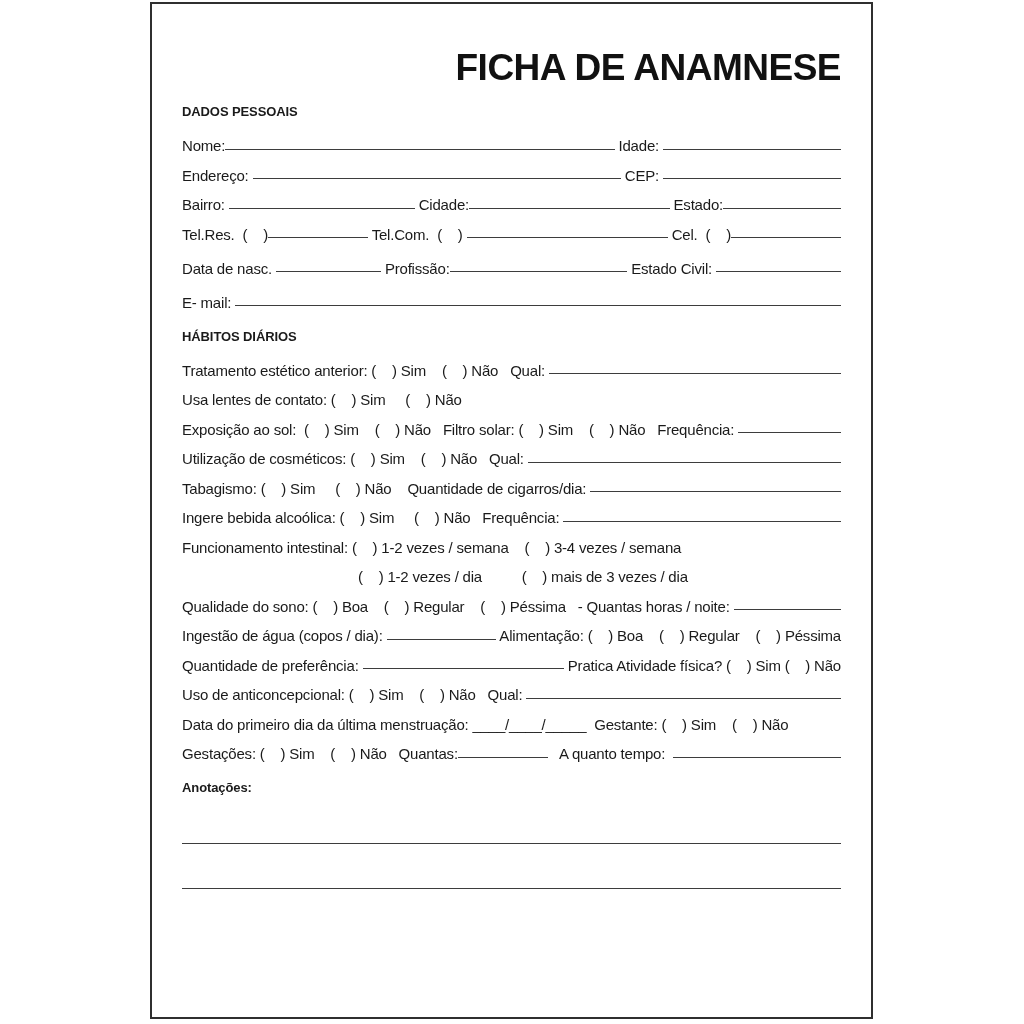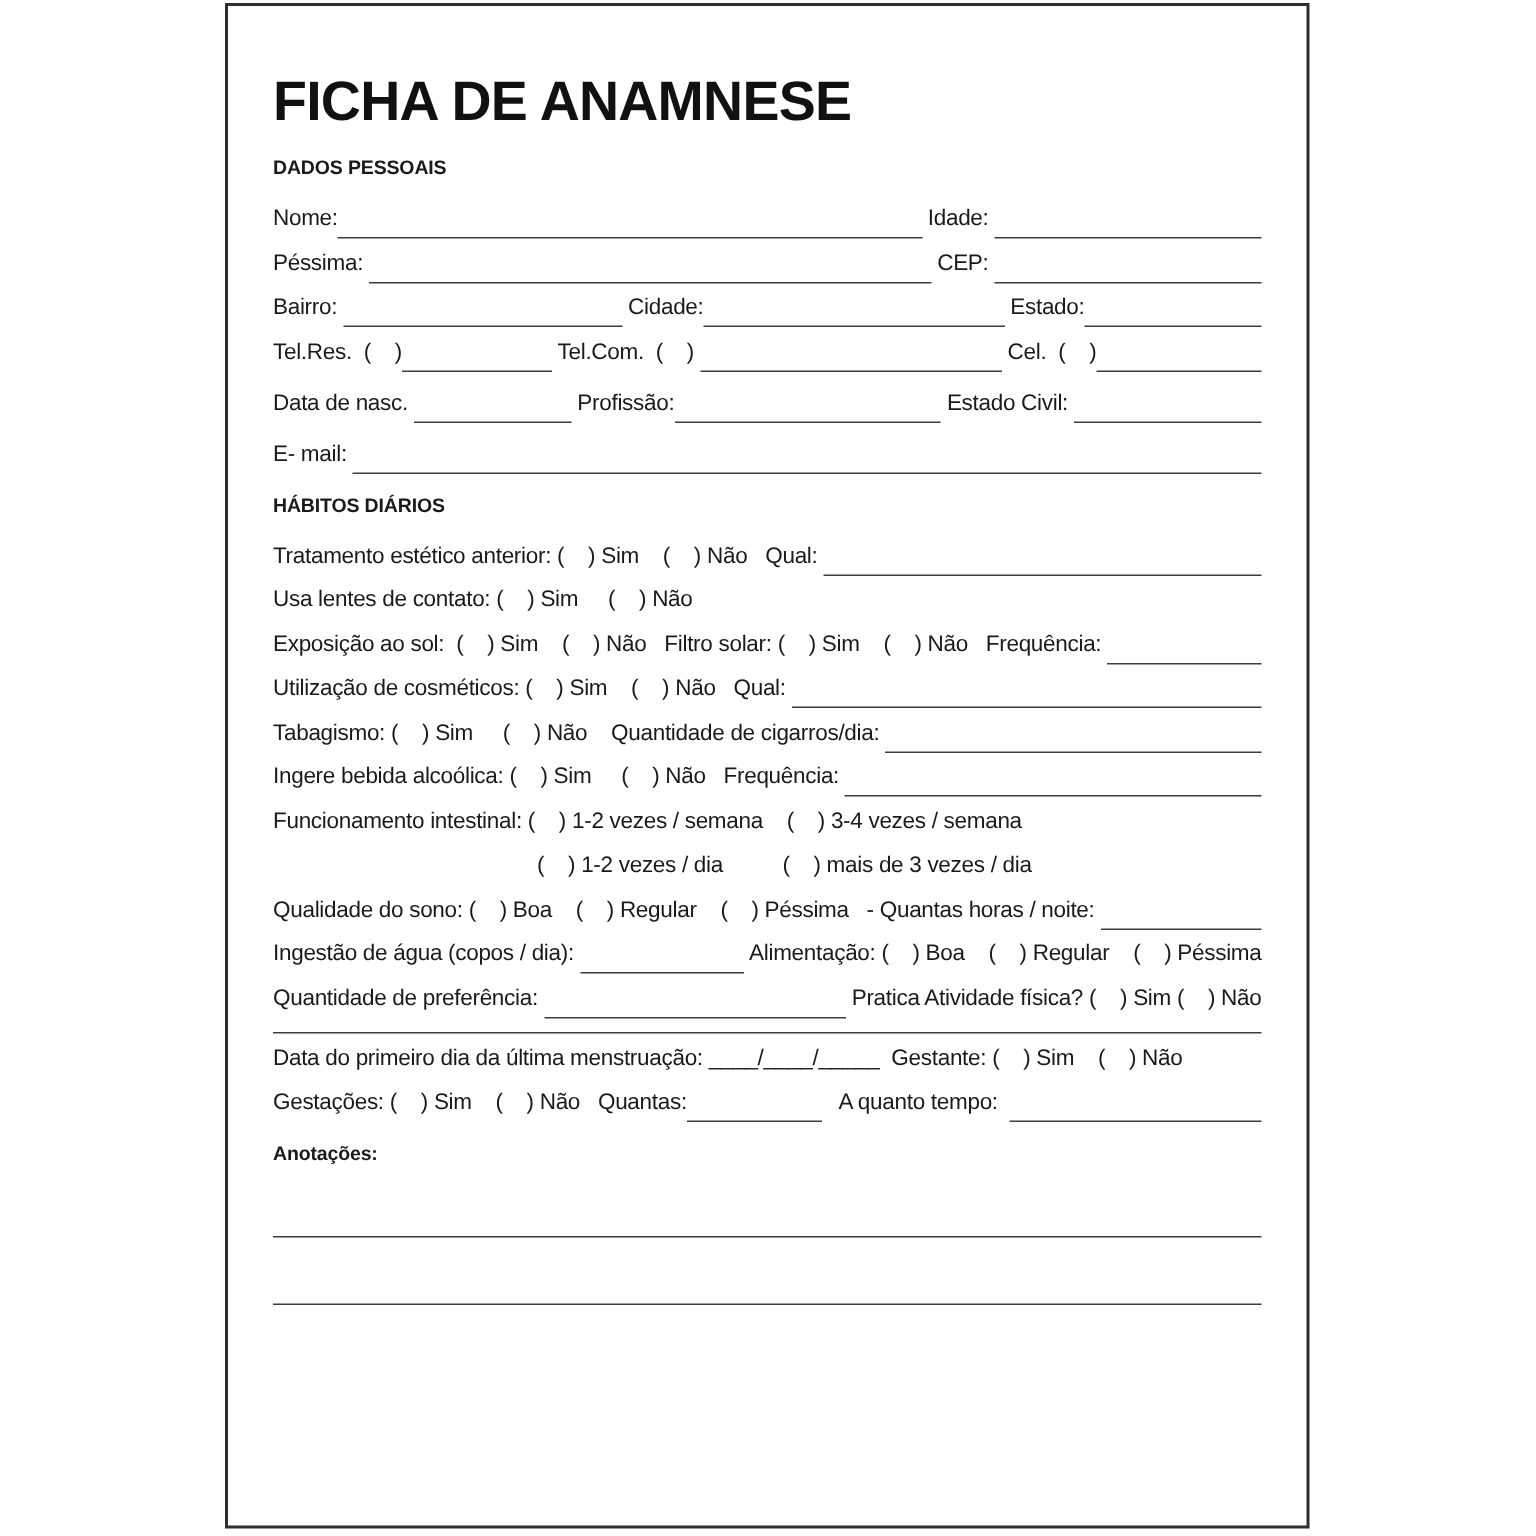--- a/index.html
+++ b/index.html
@@ -5,32 +5,32 @@
   * { margin:0; padding:0; box-sizing:border-box; }
   html,body { width:1024px; height:1024px; background:#ffffff; overflow:hidden; }
   body { font-family:"Liberation Sans","DejaVu Sans",sans-serif; color:#1a1a1a; }
 
   .sheet {
     position:absolute; left:150px; top:2px; width:723px; height:1017px;
     background:#ffffff; border:2px solid #2f2f2f; padding:0 30px;
   }
 
   .title {
-    text-align:left; font-weight:bold; font-size:37px; line-height:44px;
+    text-align:right; font-weight:bold; font-size:37px; line-height:44px;
     letter-spacing:-0.5px; margin-top:42px; color:#111;
   }
 
   .heading {
     font-weight:bold; font-size:13px; line-height:20px; margin-bottom:9px;
     letter-spacing:-0.1px;
   }
   .heading.first { margin-top:12px; }
 
   .row {
-    display:flex; align-items:flex-end; font-size:15px; line-height:20px;
+    display:flex; align-items:center; font-size:15px; line-height:20px;
     margin-bottom:9.5px; letter-spacing:-0.2px;
   }
   .row .t { white-space:pre; flex-shrink:0; }
 
   .blank {
     display:inline-block; flex-shrink:0; border-bottom:1.5px solid #3d3d3d;
     transform:translateY(3px);
   }
   .blank.grow { flex:1 1 auto; min-width:28px; }
 
@@ -50,21 +50,21 @@
   <h1 class="title">FICHA DE ANAMNESE</h1>
 
   <div class="heading first">DADOS PESSOAIS</div>
   <div class="row mt-lg">
       <span class="t">Nome:</span>
       <span class="blank grow"></span>
       <span class="t"> Idade: </span>
       <span class="blank" style="width: 178px;"></span>
     </div>
   <div class="row">
-      <span class="t">Péssima: </span>
+      <span class="t">Endereço: </span>
       <span class="blank grow"></span>
       <span class="t"> CEP: </span>
       <span class="blank" style="width: 178px;"></span>
     </div>
   <div class="row">
       <span class="t">Bairro: </span>
       <span class="blank" style="width: 186px;"></span>
       <span class="t"> Cidade:</span>
       <span class="blank grow"></span>
       <span class="t"> Estado:</span>
@@ -129,20 +129,21 @@
       <span class="t">Ingestão de água (copos / dia): </span>
       <span class="blank grow"></span>
       <span class="t"> Alimentação: (    ) Boa    (    ) Regular    (    ) Péssima</span>
     </div>
   <div class="row">
       <span class="t">Quantidade de preferência: </span>
       <span class="blank grow"></span>
       <span class="t"> Pratica Atividade física? (    ) Sim (    ) Não</span>
     </div>
   <div class="row">
+      <span class="t">Uso de anticoncepcional: (    ) Sim    (    ) Não   Qual: </span>
       <span class="blank grow"></span>
     </div>
   <div class="row">
       <span class="t">Data do primeiro dia da última menstruação: ____/____/_____  Gestante: (    ) Sim    (    ) Não</span>
     </div>
   <div class="row">
       <span class="t">Gestações: (    ) Sim    (    ) Não   Quantas:</span>
       <span class="blank" style="width: 90px;"></span>
       <span class="t">   A quanto tempo:  </span>
       <span class="blank grow"></span>

